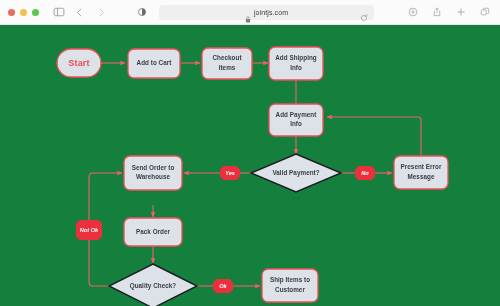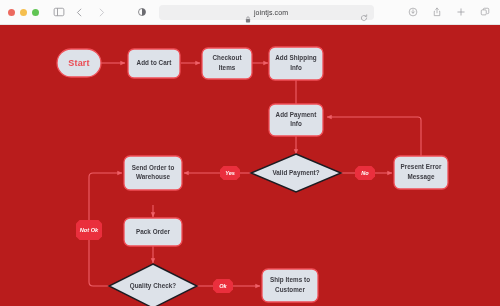--- a/index.html
+++ b/index.html
@@ -77,21 +77,21 @@
     transform: translateY(-50%);
     width: 8px; height: 8px;
     color: #9a9a9e;
   }
   .right-icons { display: flex; align-items: center; gap: 9px; margin-left: 6px; }
 
   
   .canvas {
     flex: 1 1 auto;
     position: relative;
-    background: #b91c1c;
+    background: #15803d;
     overflow: hidden;
   }
   .canvas svg.diagram {
     position: absolute;
     left: 0; top: 0;
     width: 500px; height: 281px;
   }
 
   .node-label {
     font-family: "Liberation Sans", sans-serif;

